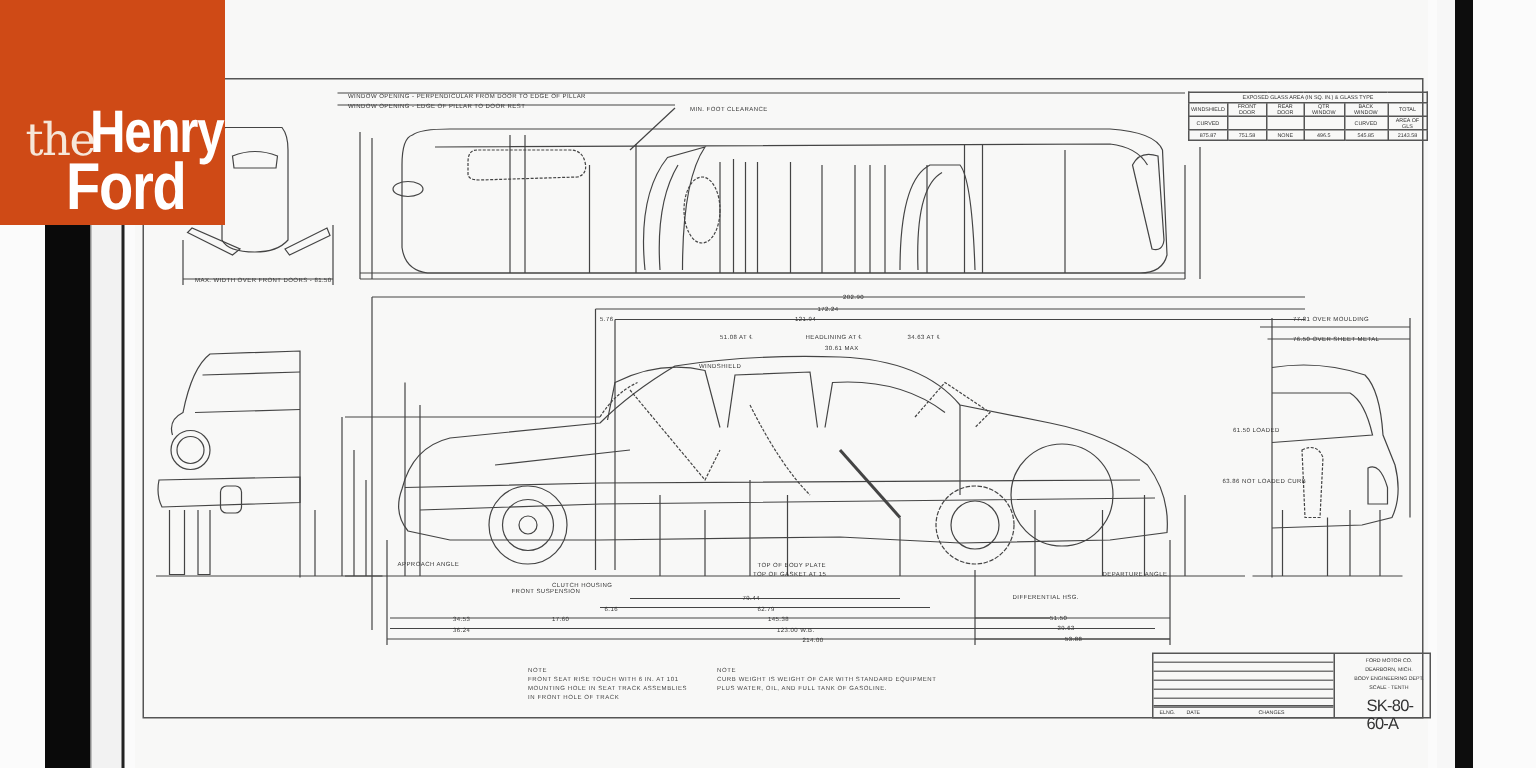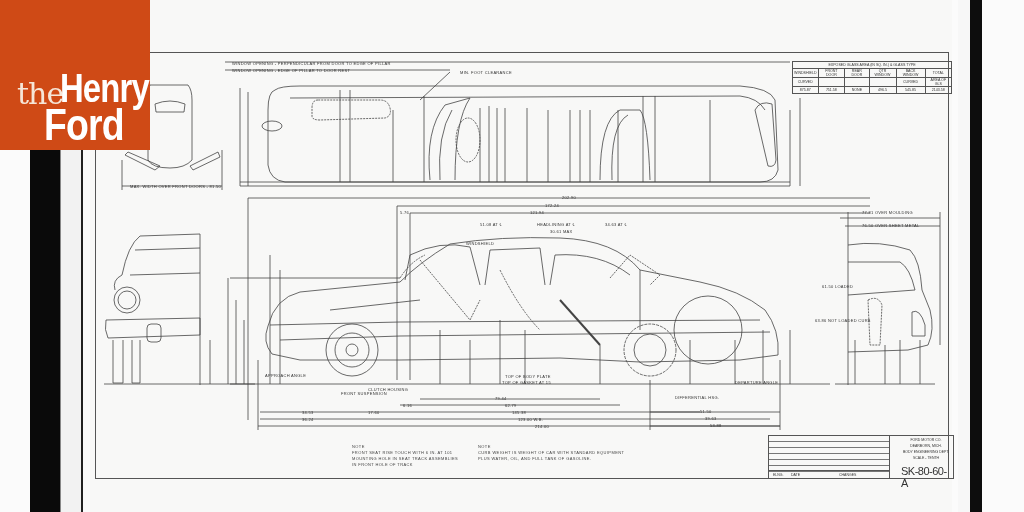--- a/index.html
+++ b/index.html
@@ -16,21 +16,21 @@
   .logo .ford { position:absolute; left:44px; top:100px; font-family:"Liberation Sans", sans-serif; font-weight:bold; font-size:44px; color:#fff; transform:scaleX(0.85); transform-origin:left; letter-spacing:-1px; }
   .tiny { position:absolute; font-size:4px; color:#333; white-space:nowrap; letter-spacing:0.3px; }
   .gtable { position:absolute; left:792px; top:61px; width:160px; border-collapse:collapse; font-size:3.6px; color:#333; }
   .gtable td { border:1px solid #555; padding:0 1px; text-align:center; height:6px; }
   .titleblock { position:absolute; left:768px; top:435px; width:184px; height:42px; border:1px solid #555; }
   .tb-grid { position:absolute; left:0; top:0; width:120px; height:42px; border-right:1px solid #555; }
   .tb-row { height:5px; border-bottom:1px solid #777; }
   .tb-right { position:absolute; left:130px; top:0; width:54px; height:42px; }
   .tb-company { font-size:3.5px; color:#333; text-align:center; margin-top:2px; }
   .tb-dept { font-size:3.5px; color:#333; text-align:center; margin-top:2px; }
-  .tb-number { position:absolute; left:2px; top:29px; font-size:11px; color:#333; letter-spacing:-0.5px; }
+  .tb-number { position:absolute; left:12px; top:29px; font-size:11px; color:#333; letter-spacing:-0.5px; }
   .tb-footer { position:absolute; left:0; top:34px; width:120px; height:8px; border-top:1px solid #555; font-size:3.5px; color:#333; }
   .tb-footer span { position:absolute; top:2px; }
   .notes { position:absolute; font-size:4px; color:#444; line-height:6px; letter-spacing:0.4px; }
   svg.draw { position:absolute; left:0; top:0; }
 </style>
 </head>
 <body>
 
 <div class="film-left"></div>
 <div class="film-left-strip"></div>

